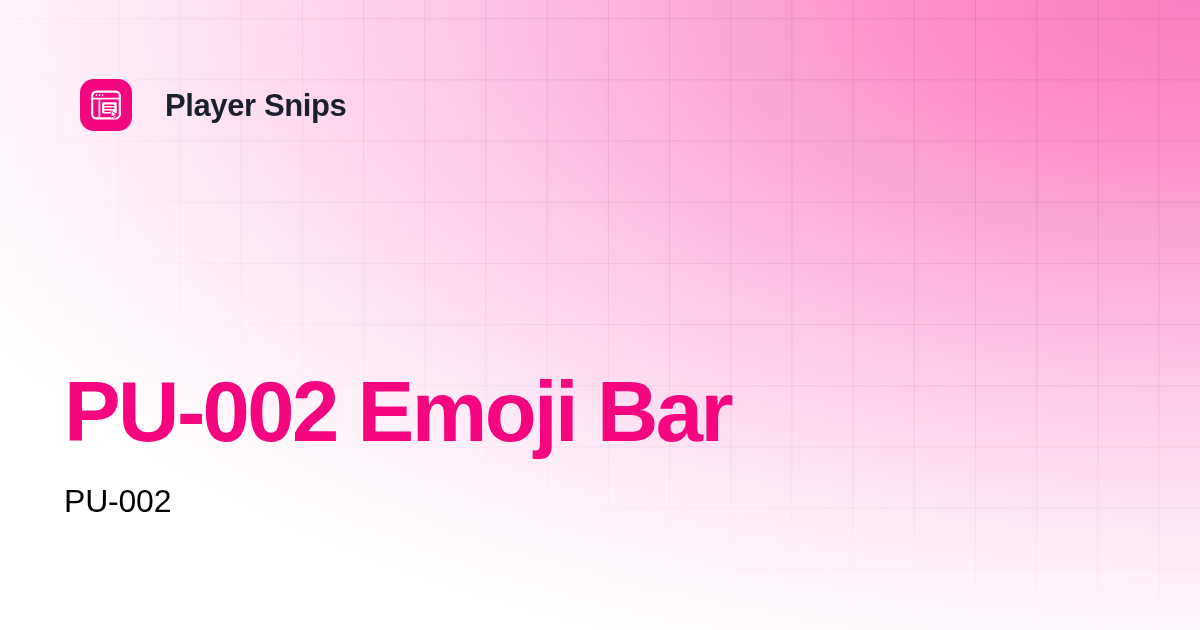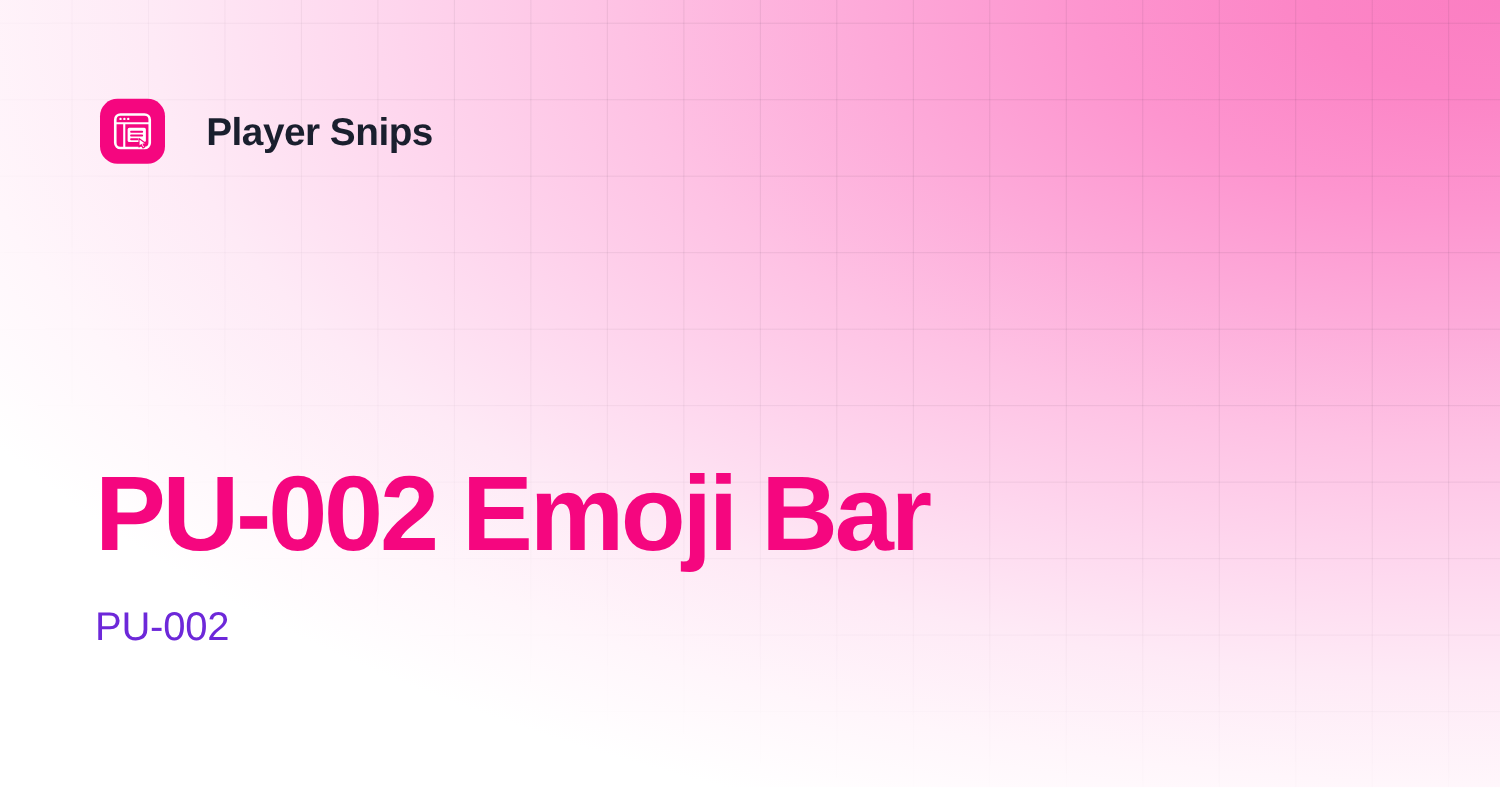--- a/index.html
+++ b/index.html
@@ -103,21 +103,21 @@
     font-weight: 700;
     letter-spacing: -0.4px;
     color: #1a1f2e;
     white-space: nowrap;
     line-height: 1;
   }
 
   
   .headline-block {
     position: absolute;
-    left: 76px;
+    left: 64px;
     top: 368px;
     right: 80px;
   }
 
   .headline {
     margin: 0;
     font-size: 85px;
     font-weight: 700;
     letter-spacing: -2.6px;
     line-height: 1.04;
@@ -125,21 +125,21 @@
     white-space: nowrap;
   }
 
   .subheadline {
     margin: 0;
     padding-top: 26px;
     font-size: 32px;
     font-weight: 400;
     letter-spacing: -0.2px;
     line-height: 1.2;
-    color: #6d28d9;
+    color: #000000;
     white-space: nowrap;
   }
 </style>
 </head>
 <body>
 
 <div class="card">
 
   <div class="bg-base"></div>
   <div class="bg-glow"></div>

